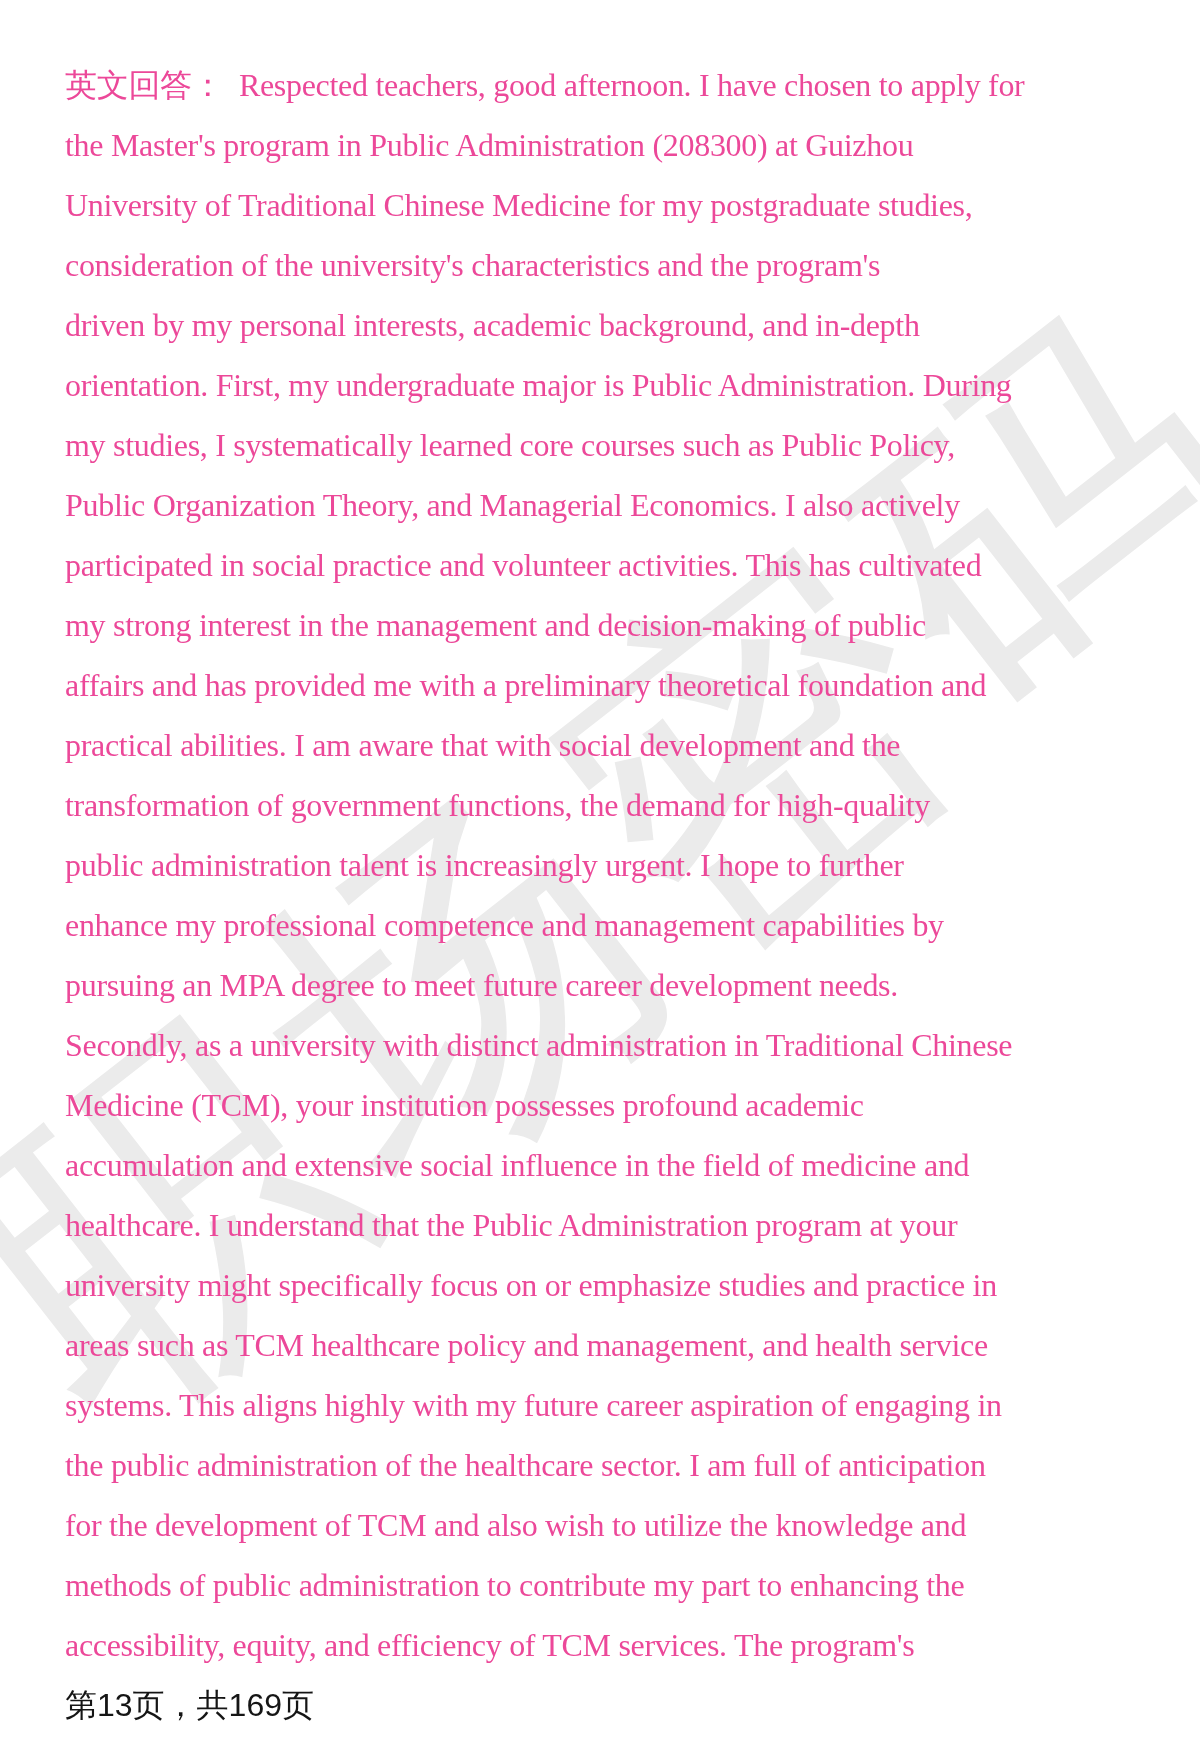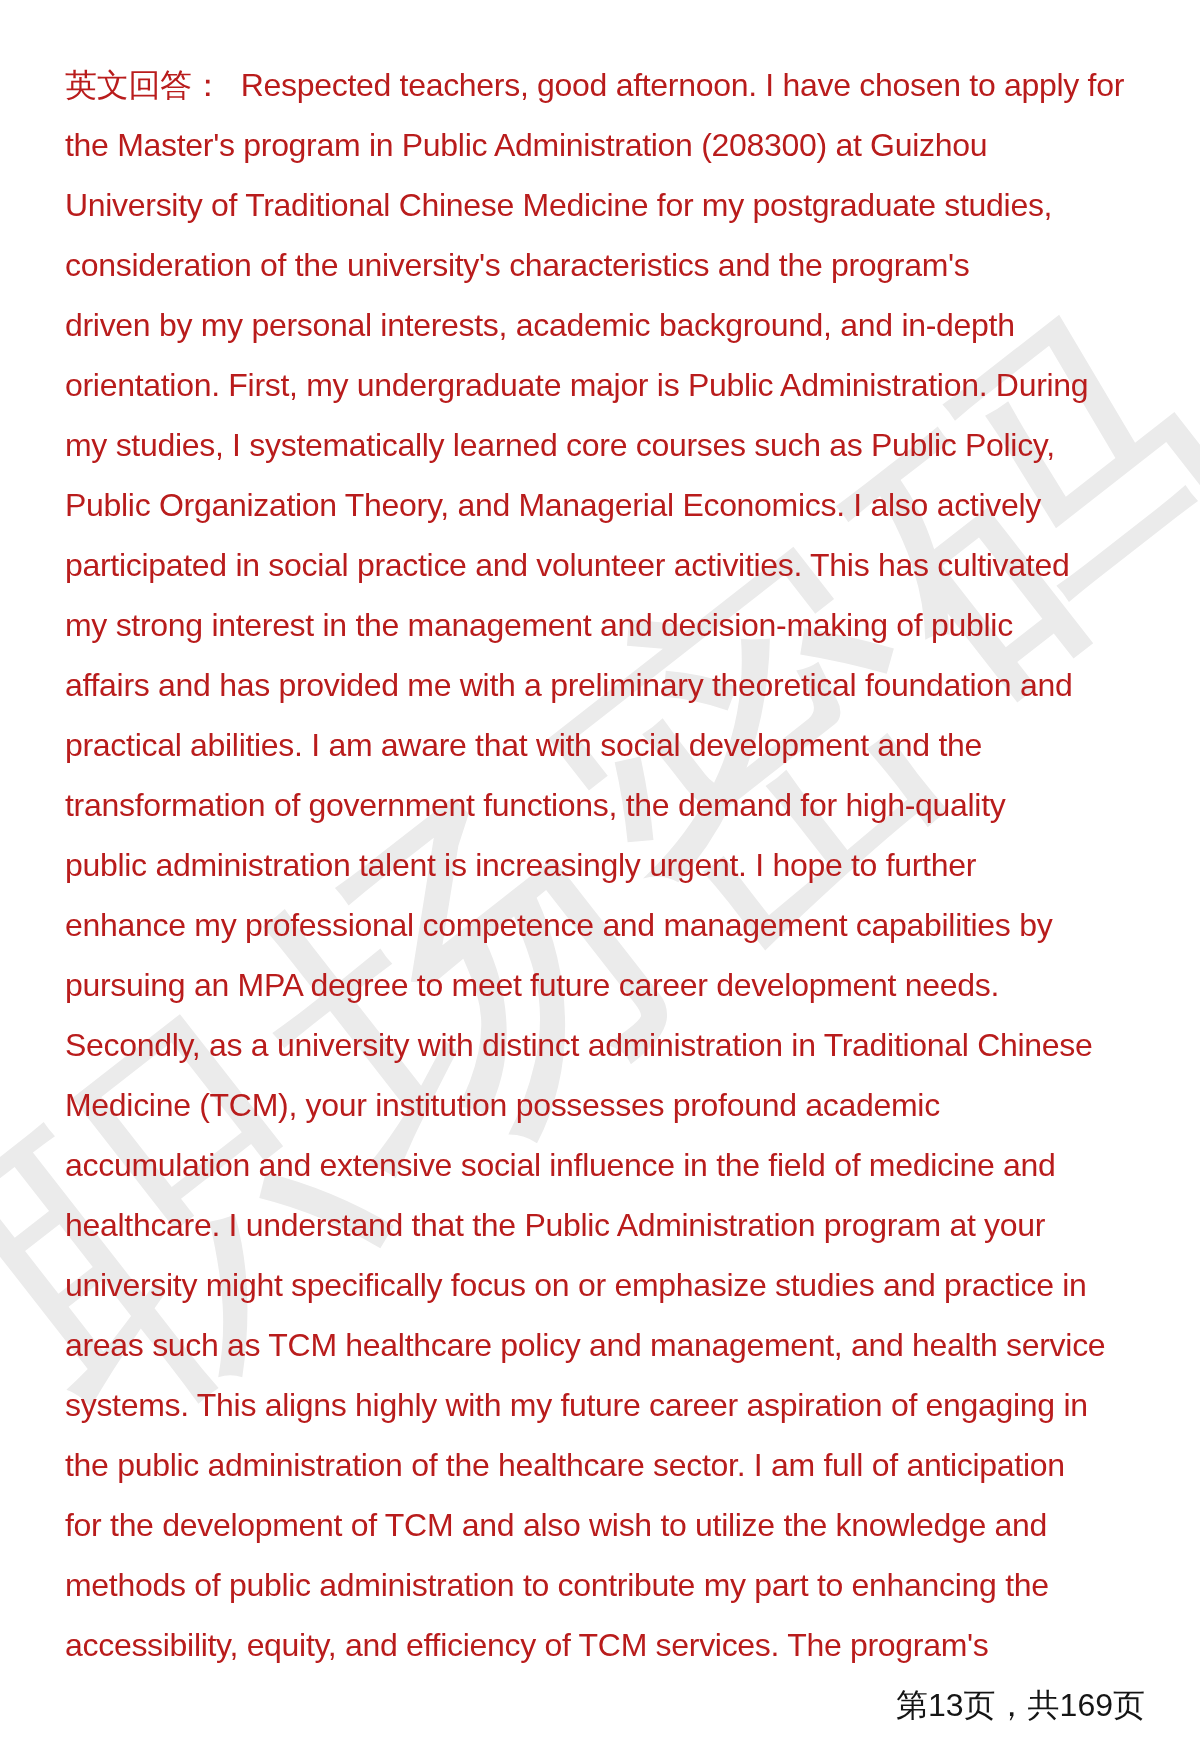--- a/index.html
+++ b/index.html
@@ -32,29 +32,30 @@
   .content {
     position: absolute;
     left: 65px;
     top: 55px;
     width: 1080px;
     z-index: 1;
   }
   .line {
     font-size: 32px;
     line-height: 60px;
-    color: #b91c1c;
+    color: #ec4899;
     letter-spacing: -0.3px;
     white-space: pre;
+    font-family: Liberation Serif, serif;
   }
   .footer {
     font-size: 32px;
     line-height: 60px;
     color: #151515;
-    text-align: right;
+    text-align: left;
     white-space: pre;
   }
 </style>
 </head>
 <body>
 
 <div class="page">
   <div class="watermark">职场密码</div>
   <div class="content">
     <div class="line">英文回答：  Respected teachers, good afternoon. I have chosen to apply for</div>

